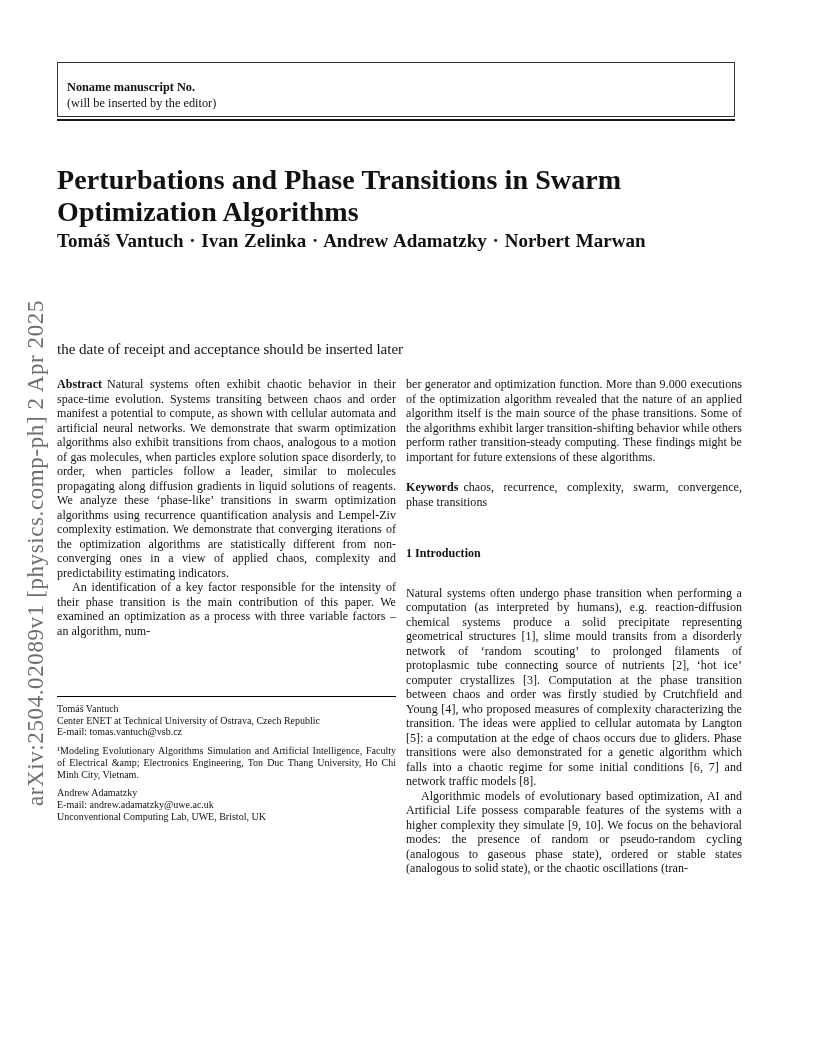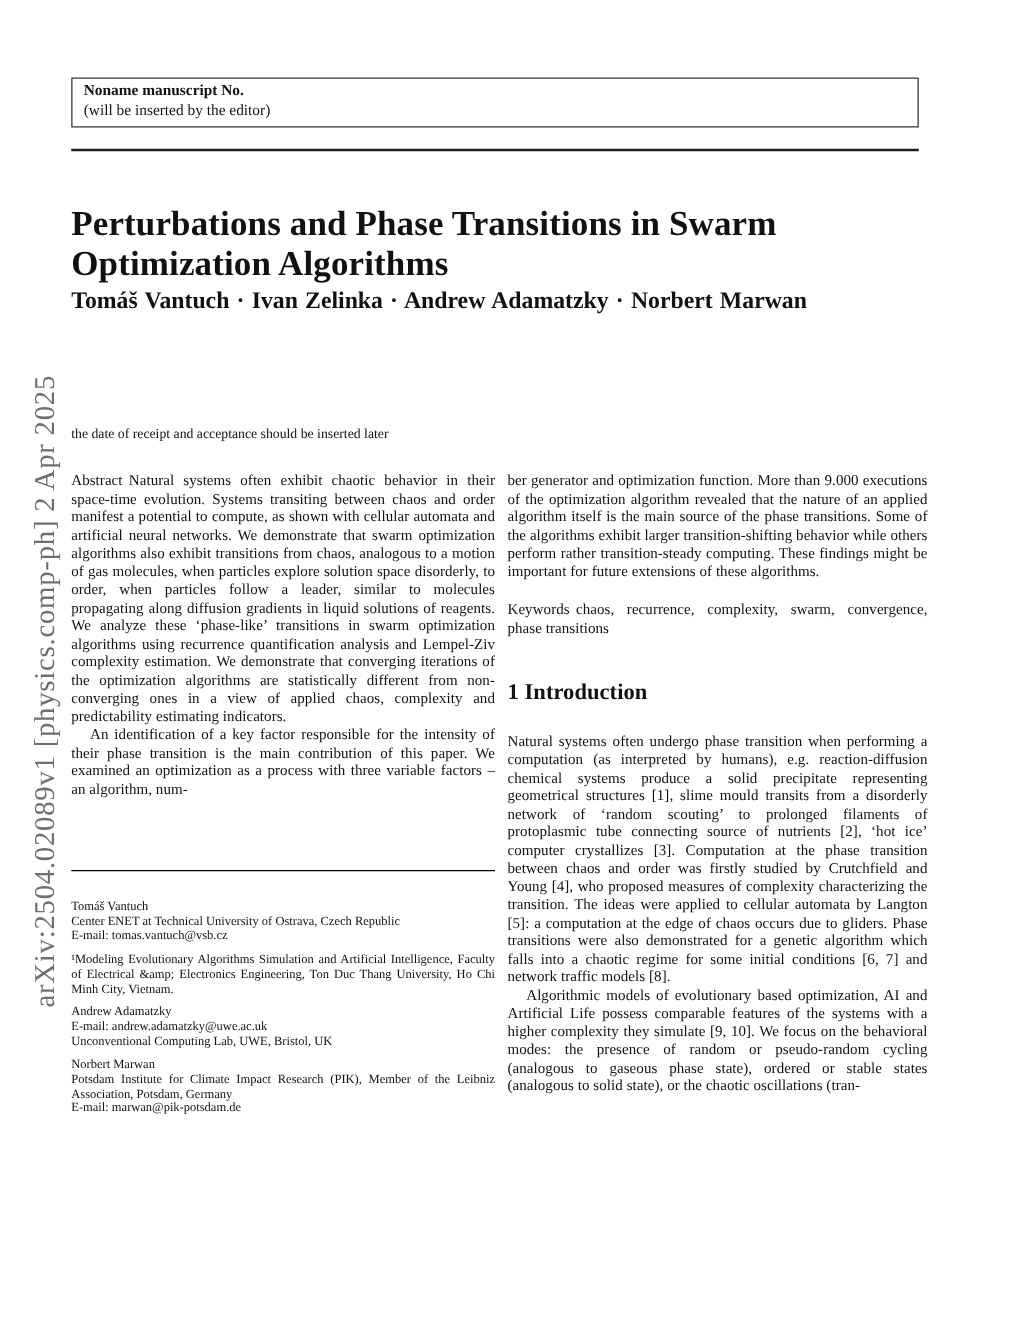--- a/index.html
+++ b/index.html
@@ -17,21 +17,21 @@
     transform: translate(-50%, -50%) rotate(-90deg);
     white-space: nowrap;
     font-size: 23px;
     color: #6f6f6f;
     letter-spacing: 0.6px;
   }
   .header-box {
     position: absolute;
     left: 57px; top: 62px; width: 678px;
     border: 1px solid #333;
-    padding: 2px 9px 5px 9px;
+    padding: 17px 9px 5px 9px;
     font-size: 12.3px;
     line-height: 1.28;
   }
   .header-box .line1 { font-weight: bold; }
   .header-rule {
     position: absolute;
     left: 57px; top: 119px; width: 678px; height: 2px;
     background: #1c1c1c;
   }
   .title {
@@ -45,39 +45,39 @@
   .authors {
     position: absolute;
     left: 57px; top: 230px; width: 692px;
     font-size: 19px;
     font-weight: bold;
     word-spacing: 1px;
   }
   .date-note {
     position: absolute;
     left: 57px; top: 341px; width: 400px;
-    font-size: 11px;
+    font-size: 15px;
   }
   .col { position: absolute; width: 339px; font-size: 12px; line-height: 14.5px; text-align: justify; letter-spacing: 0.05px; }
   .col-left  { left: 57px;  top: 377px; }
   .col-right { left: 406px; top: 377px; width: 336px; }
-  .lbl { font-weight: normal; margin-right: 5px; }
+  .lbl { font-weight: bold; margin-right: 5px; }
   .indent { text-indent: 15px; }
   .keywords-p { margin-top: 16px; }
   .section-heading {
     margin-top: 37px;
     margin-bottom: 25px;
-    font-size: 18px;
+    font-size: 12px;
     font-weight: bold;
   }
   .footnotes {
     position: absolute;
     left: 57px; top: 696px; width: 339px;
     border-top: 1px solid #000;
-    padding-top: 23px;
+    padding-top: 6px;
     font-size: 10px;
     line-height: 11.7px;
     text-align: justify;
   }
   .fn-block { margin-bottom: 7px; }
 </style>
 </head>
 <body>
 
 <div class="watermark">arXiv:2504.02089v1  [physics.comp-ph]  2 Apr 2025</div>
@@ -107,25 +107,20 @@
     <div>E-mail: tomas.vantuch@vsb.cz</div>
   </div>
   <div class="fn-block">
     <div>¹Modeling Evolutionary Algorithms Simulation and Artificial Intelligence, Faculty of Electrical &amp;amp; Electronics Engineering, Ton Duc Thang University, Ho Chi Minh City, Vietnam.</div>
   </div>
   <div class="fn-block">
     <div>Andrew Adamatzky</div>
     <div>E-mail: andrew.adamatzky@uwe.ac.uk</div>
     <div>Unconventional Computing Lab, UWE, Bristol, UK</div>
   </div>
-  <div class="fn-block">
-    <div>Norbert Marwan</div>
-    <div>Potsdam Institute for Climate Impact Research (PIK), Member of the Leibniz Association, Potsdam, Germany</div>
-    <div>E-mail: marwan@pik-potsdam.de</div>
-  </div>
 </div>
 
 <div class="col col-right">
   <p>ber generator and optimization function. More than 9.000 executions of the optimization algorithm revealed that the nature of an applied algorithm itself is the main source of the phase transitions. Some of the algorithms exhibit larger transition-shifting behavior while others perform rather transition-steady computing. These findings might be important for future extensions of these algorithms.</p>
   <p class="keywords-p"><span class="lbl">Keywords</span><span>chaos, recurrence, complexity, swarm, convergence, phase transitions</span></p>
   <h2 class="section-heading">1 Introduction</h2>
   <p>Natural systems often undergo phase transition when performing a computation (as interpreted by humans), e.g. reaction-diffusion chemical systems produce a solid precipitate representing geometrical structures [1], slime mould transits from a disorderly network of ‘random scouting’ to prolonged filaments of protoplasmic tube connecting source of nutrients [2], ‘hot ice’ computer crystallizes [3]. Computation at the phase transition between chaos and order was firstly studied by Crutchfield and Young [4], who proposed measures of complexity characterizing the transition. The ideas were applied to cellular automata by Langton [5]: a computation at the edge of chaos occurs due to gliders. Phase transitions were also demonstrated for a genetic algorithm which falls into a chaotic regime for some initial conditions [6, 7] and network traffic models [8].</p>
   <p class="indent">Algorithmic models of evolutionary based optimization, AI and Artificial Life possess comparable features of the systems with a higher complexity they simulate [9, 10]. We focus on the behavioral modes: the presence of random or pseudo-random cycling (analogous to gaseous phase state), ordered or stable states (analogous to solid state), or the chaotic oscillations (tran-</p>
 </div>
 

